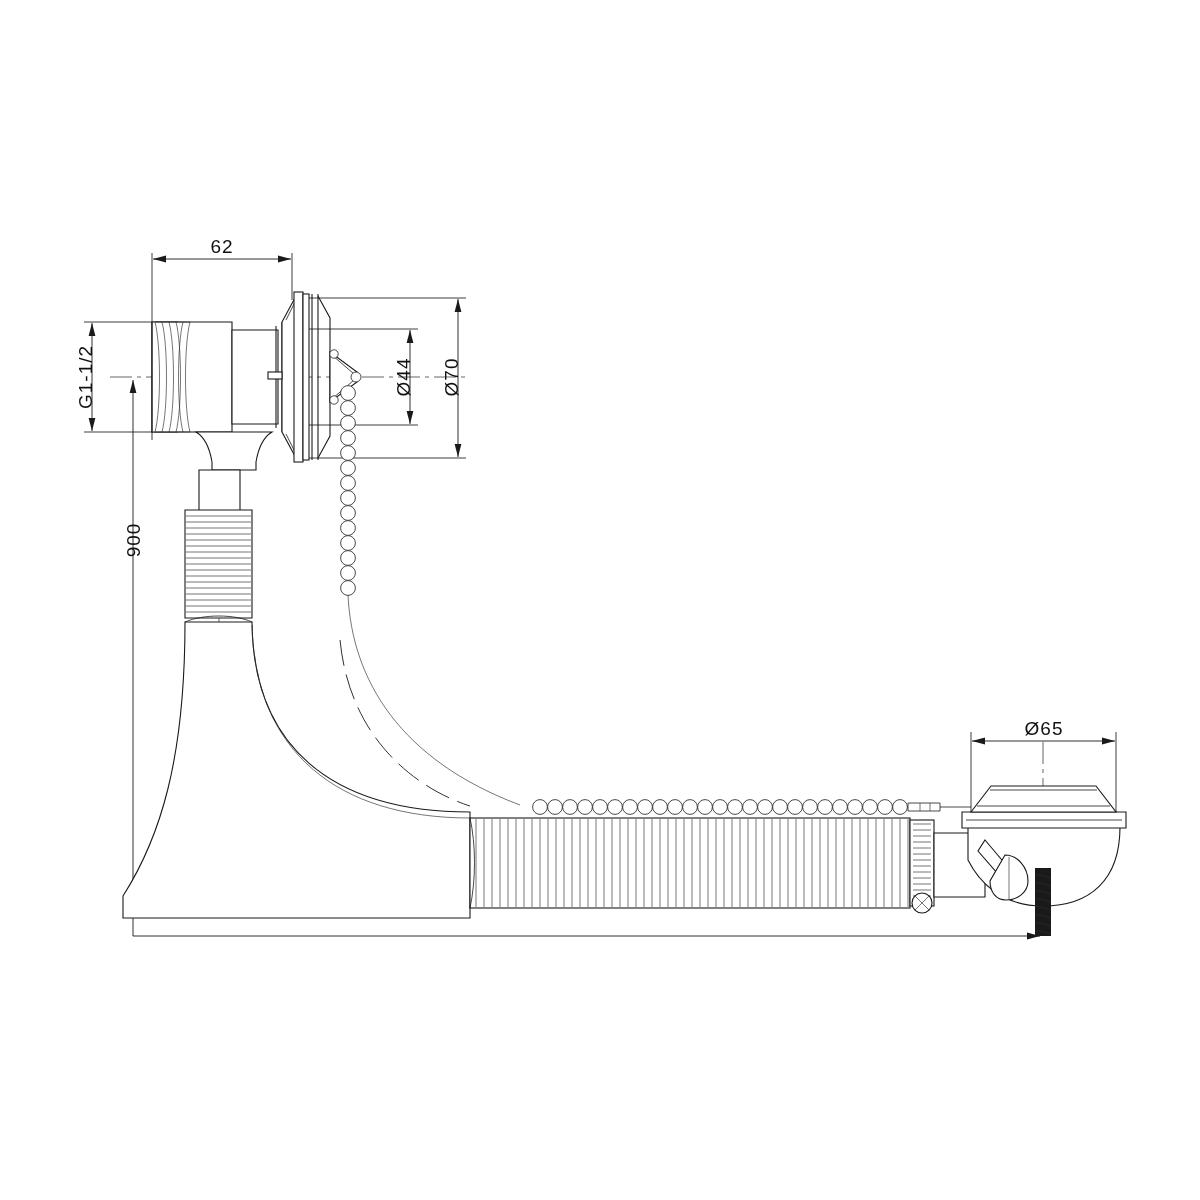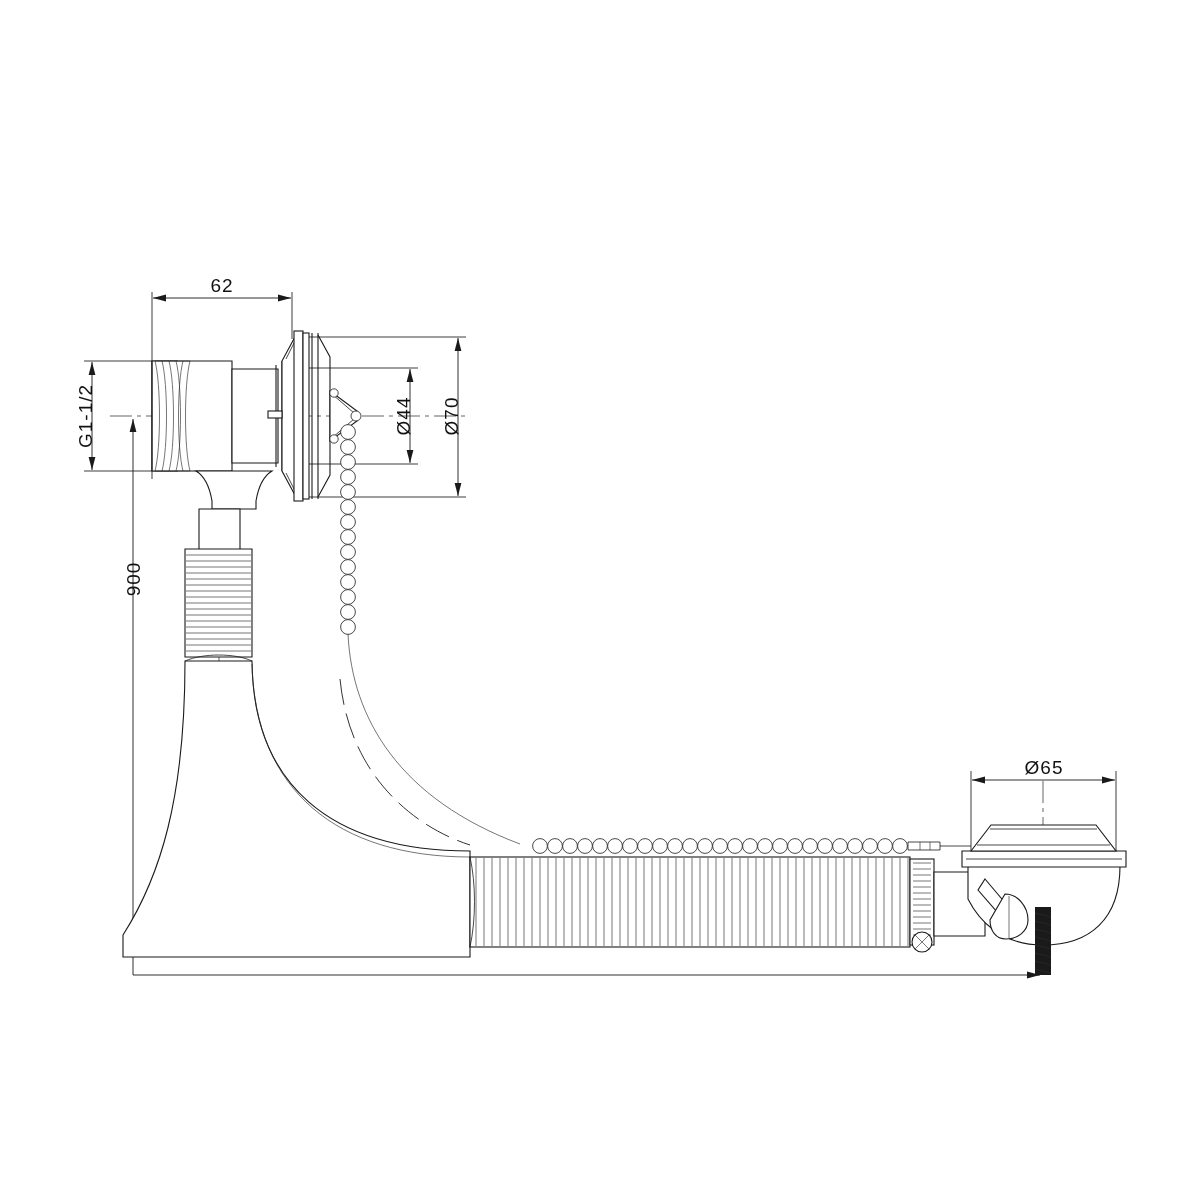--- a/index.html
+++ b/index.html
@@ -11,21 +11,20 @@
     width: 1200px;
     height: 1200px;
     font-family: "Liberation Sans", sans-serif;
     overflow: hidden;
   }
   #drawing-root {
     position: relative;
     width: 1200px;
     height: 876px;
     background: #ffffff;
-    margin-top: 39px;
   }
   svg#tech-drawing {
     display: block;
     width: 1200px;
     height: 1200px;
   }
   .ln {
     fill: none;
     stroke: #1a1a1a;
     stroke-width: 1.1;

